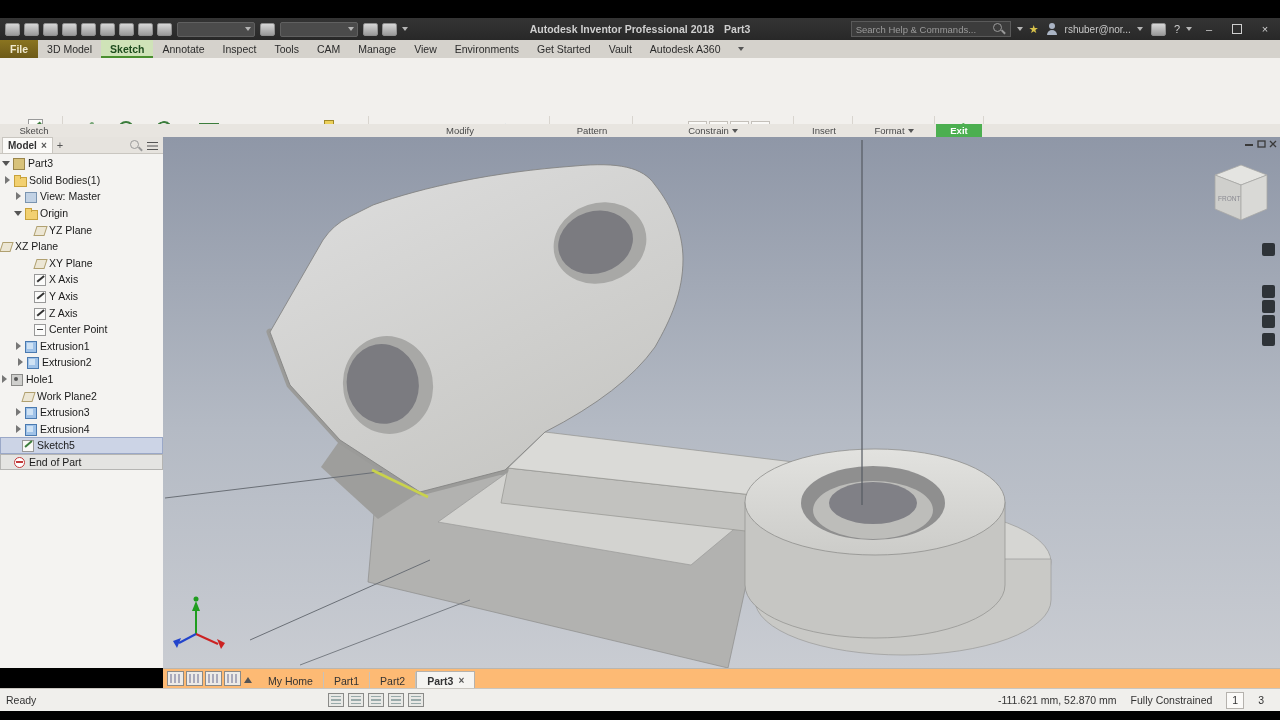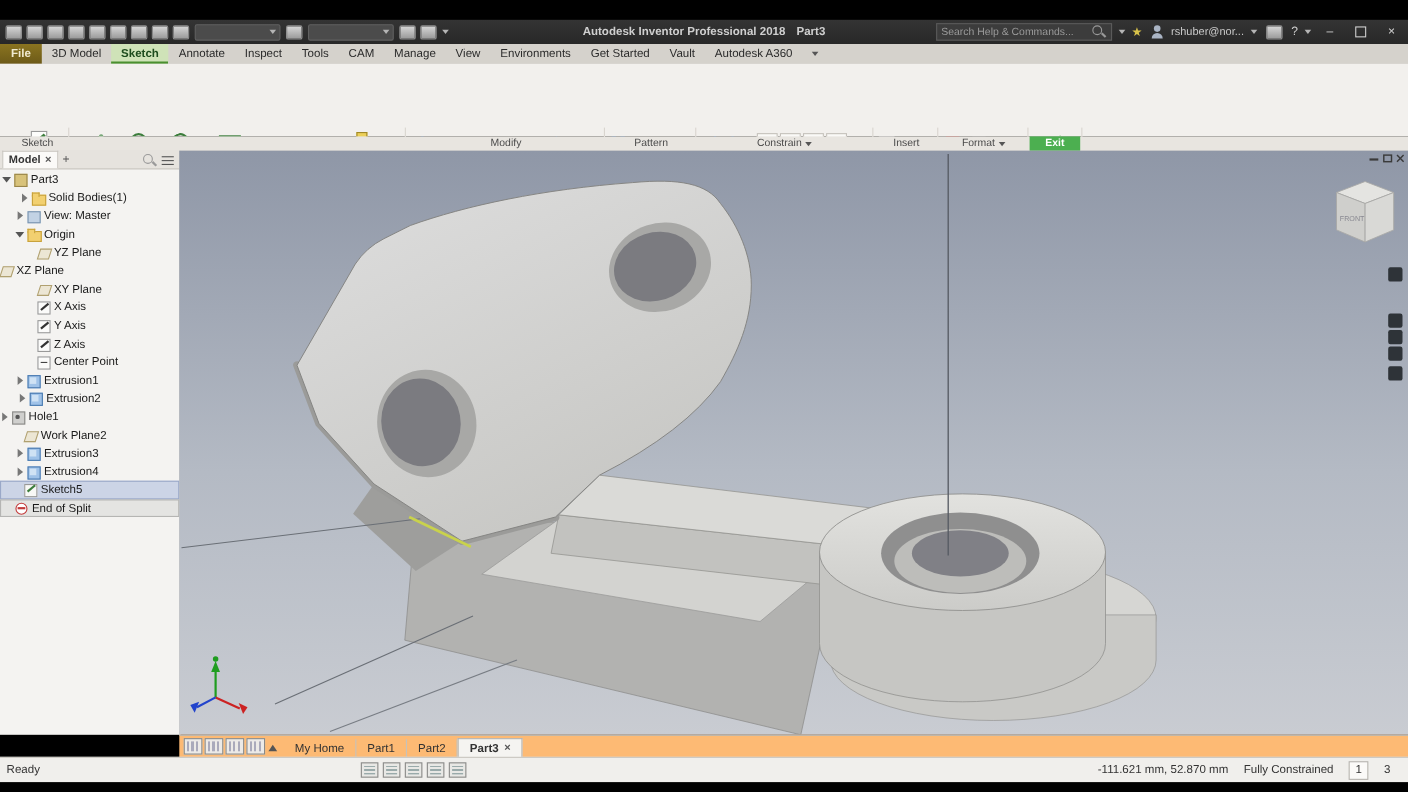--- a/index.html
+++ b/index.html
@@ -458,21 +458,21 @@
     <span style="flex:1"></span>
     <span class="ci i-search" style="width:13px;height:13px"></span>
     <span class="ci i-menu" style="margin:0 4px"></span>
   </div>
   <div id="tree">
     <div class="trow" style="padding-left:2px">
       <span class="arr d"></span>
         <span class="tico t-part"></span>
         <span>Part3</span>
       </div>
-    <div class="trow" style="padding-left:18px">
+    <div class="trow" style="padding-left:3px">
       <span class="arr r"></span>
         <span class="tico t-folder"></span>
         <span>Solid Bodies(1)</span>
       </div>
     <div class="trow" style="padding-left:14px">
       <span class="arr r"></span>
         <span class="tico t-view"></span>
         <span>View: Master</span>
       </div>
     <div class="trow" style="padding-left:14px">
@@ -536,21 +536,21 @@
       <span class="arr r"></span>
         <span class="tico t-extrude"></span>
         <span>Extrusion4</span>
       </div>
     <div class="trow sel" style="padding-left:22px">
       <span class="tico t-sketch"></span>
         <span>Sketch5</span>
       </div>
     <div class="trow box" style="padding-left:14px">
       <span class="tico t-eop"></span>
-        <span>End of Split</span>
+        <span>End of Part</span>
       </div>
   </div>
 </div>
 
 <div class="abs" id="viewport">
   <svg width="1117" height="531" viewBox="0 0 1117 531">
     <defs>
       <linearGradient id="plateGrad" x1="0" y1="0" x2="0.6" y2="1">
         <stop offset="0" stop-color="#dedede"></stop>
           <stop offset="1" stop-color="#c7c7c4"></stop>

